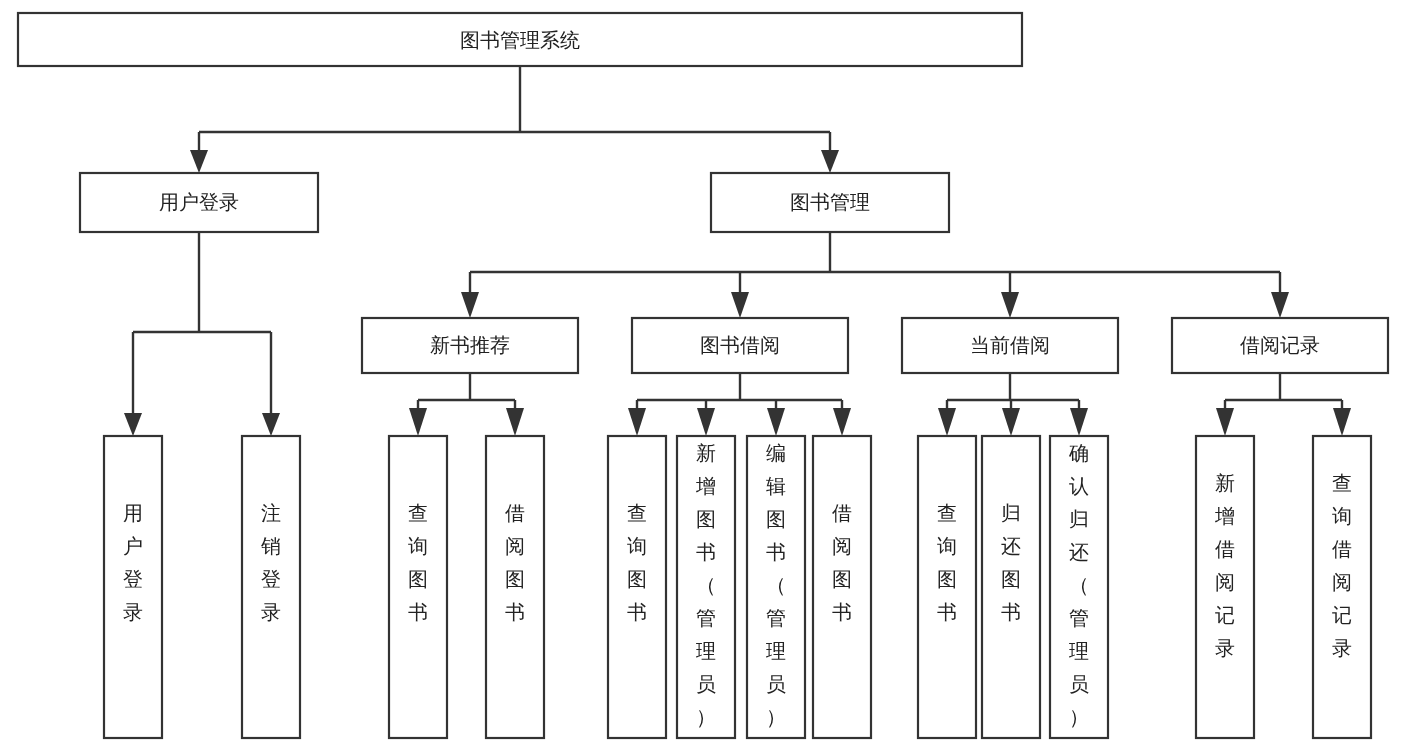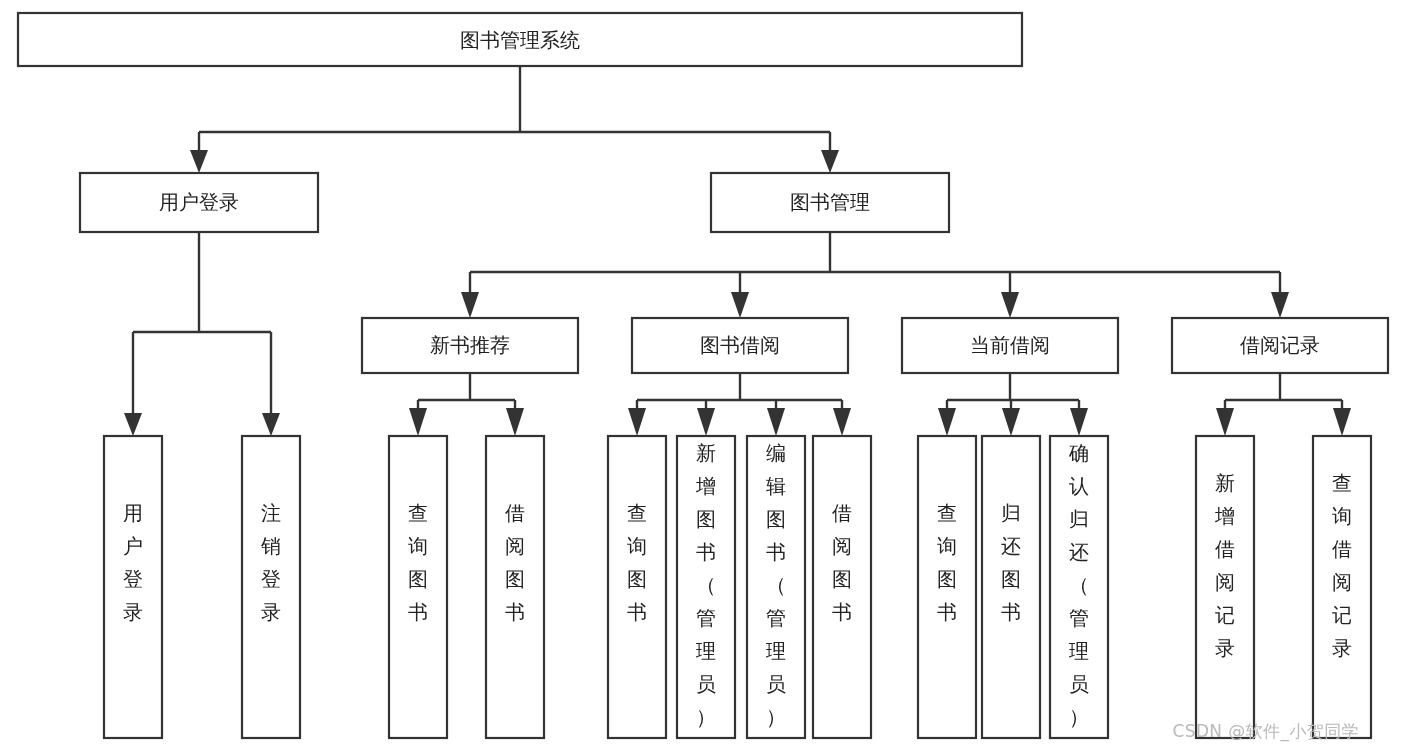--- a/index.html
+++ b/index.html
@@ -243,15 +243,14 @@
       <text class="node-label-vertical" x="1225" y="490"><tspan x="1225" y="490">新</tspan><tspan x="1225" y="523">增</tspan><tspan x="1225" y="556">借</tspan><tspan x="1225" y="589">阅</tspan><tspan x="1225" y="622">记</tspan><tspan x="1225" y="655">录</tspan></text>
     </g>
 
     <g>
       <rect class="node-box" x="1313" y="436" width="58" height="302"></rect>
       <text class="node-label-vertical" x="1342" y="490"><tspan x="1342" y="490">查</tspan><tspan x="1342" y="523">询</tspan><tspan x="1342" y="556">借</tspan><tspan x="1342" y="589">阅</tspan><tspan x="1342" y="622">记</tspan><tspan x="1342" y="655">录</tspan></text>
     </g>
 
   </svg>
 
-  <div class="watermark">CSDN @软件_小贺同学</div>
 
 </div>
 
 </body></html>

